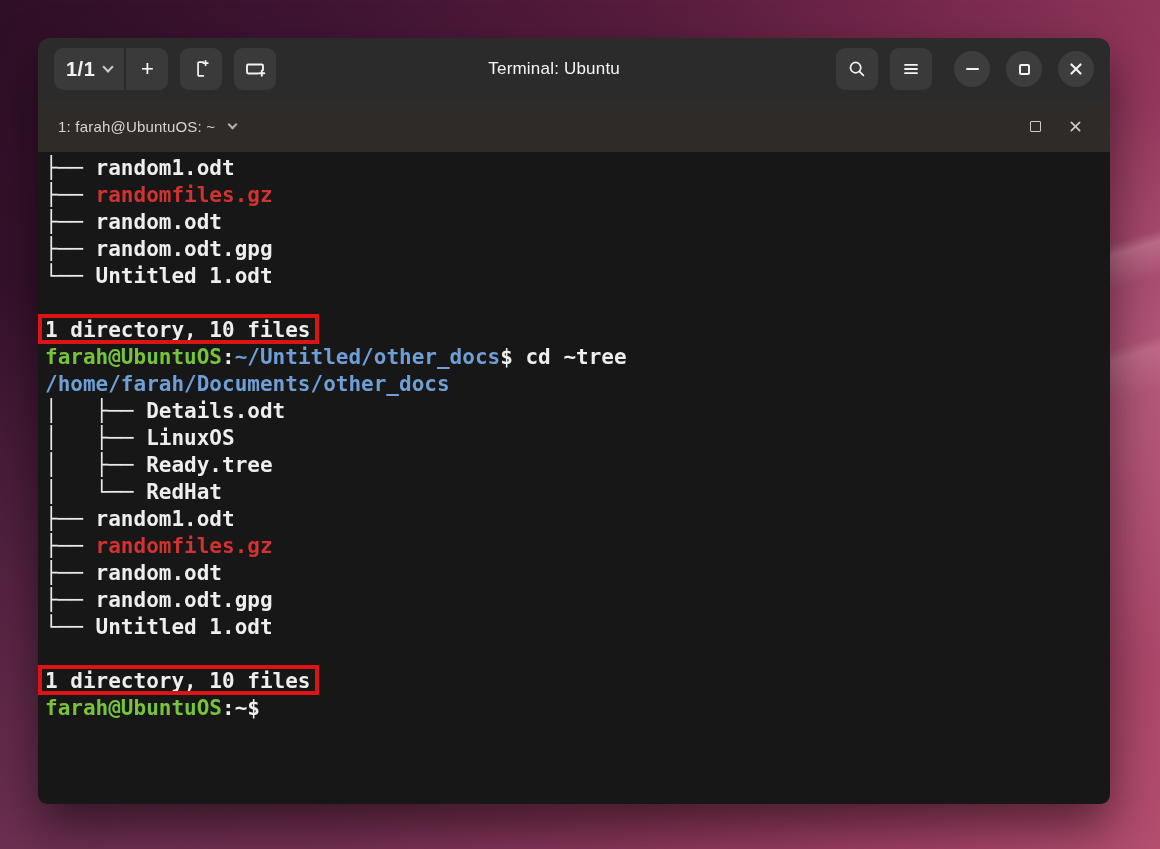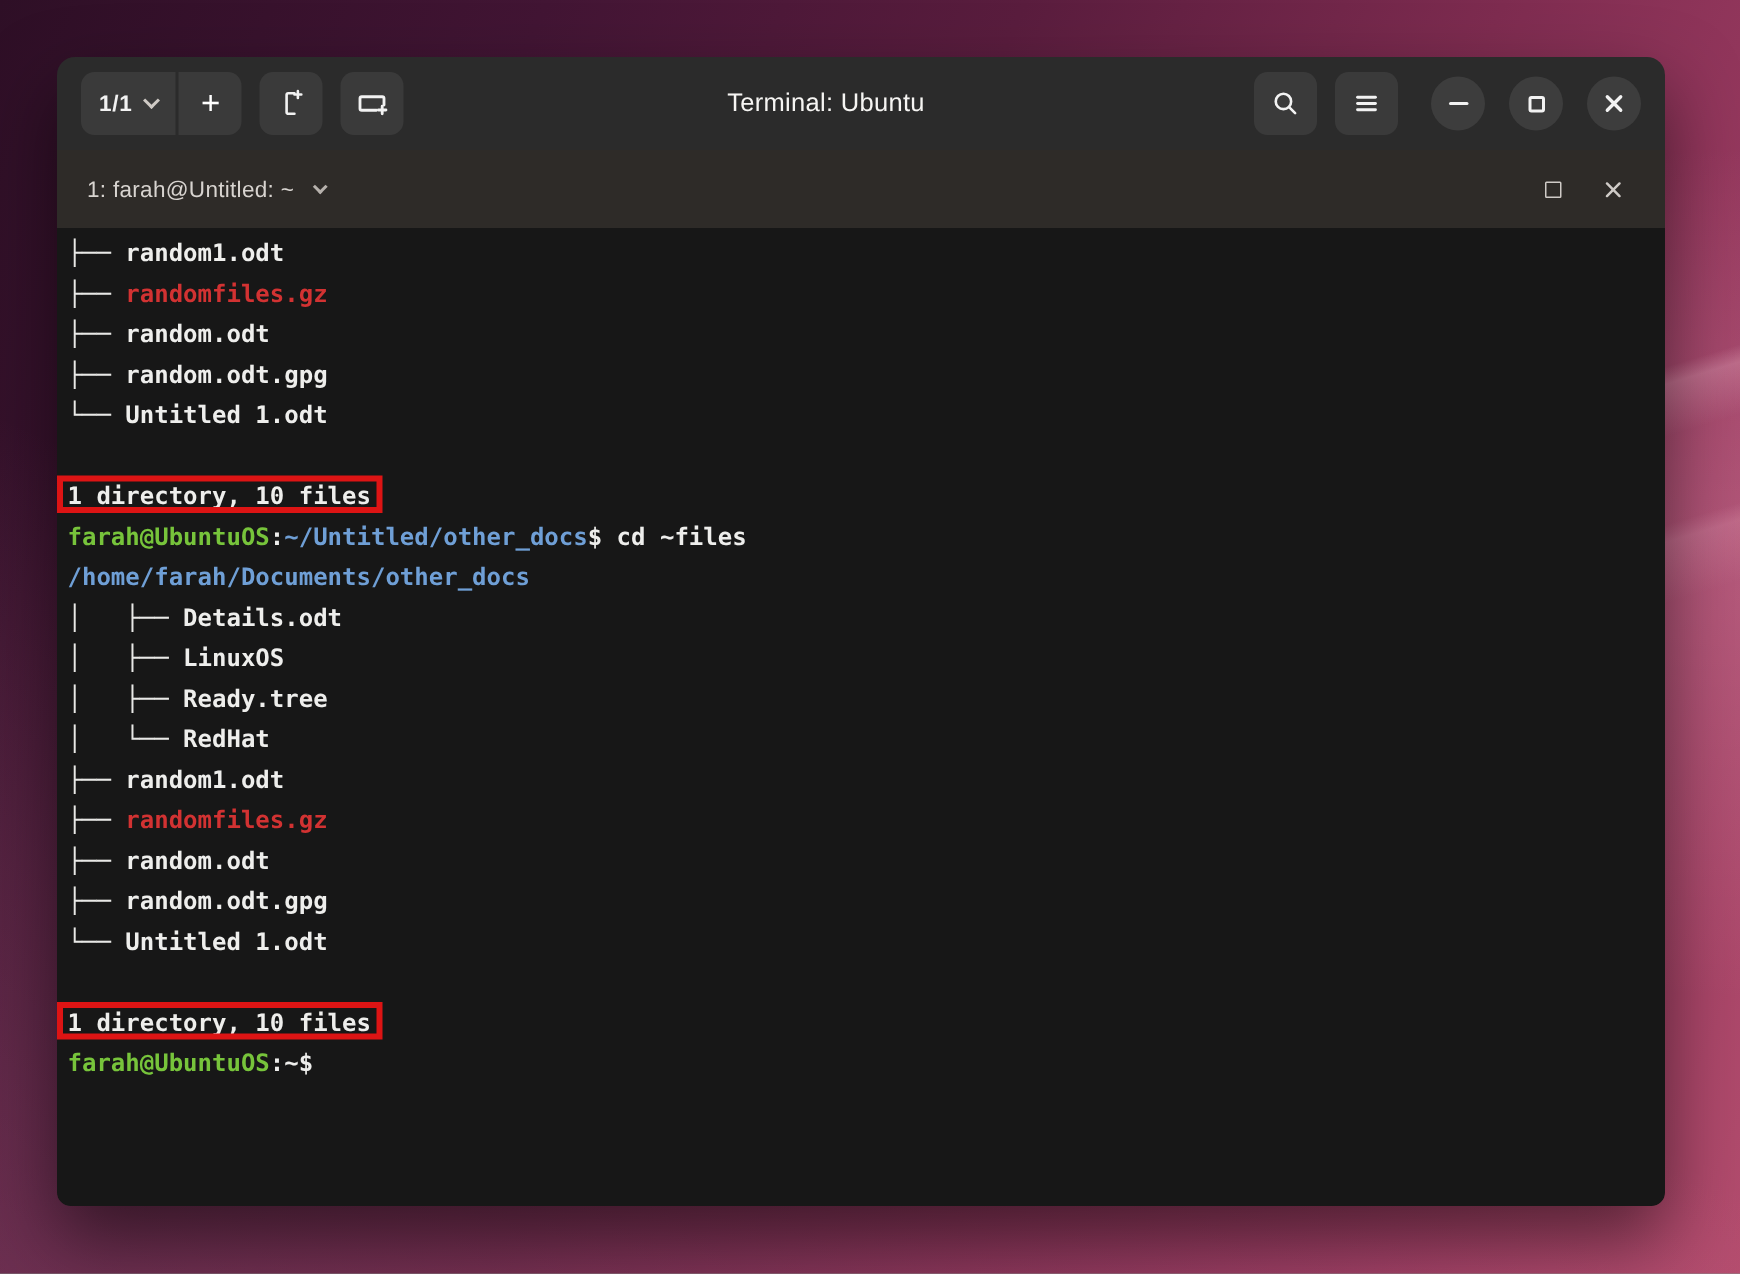--- a/index.html
+++ b/index.html
@@ -28,42 +28,42 @@
     box-shadow:0 22px 48px rgba(0,0,0,.5);
   }
   
   .titlebar{height:62px;background:#2b2b2b;display:flex;align-items:center;
     padding:0 16px;gap:12px;flex:0 0 auto}
   .btn{background:#3a3a3a;border-radius:9px;height:42px;display:flex;
     align-items:center;justify-content:center;cursor:default;color:#fff}
   .pill{display:flex;gap:2px}
   .pill .btn:first-child{border-radius:9px 0 0 9px;padding:0 12px;gap:9px}
   .pill .btn:last-child{border-radius:0 9px 9px 0;width:42px;font-size:22px;font-weight:400}
-  .tabcount{font-size:15px;font-weight:700;color:#f2f2f2;letter-spacing:.5px}
+  .tabcount{font-size:20px;font-weight:700;color:#f2f2f2;letter-spacing:.5px}
   .chev{width:8px;height:8px;border-right:2px solid #cfcac5;border-bottom:2px solid #cfcac5;
     transform:rotate(45deg);margin-top:-4px}
   .iconbtn{width:42px}
   .title{flex:1;text-align:center;font-size:17px;font-weight:400;color:#f6f5f3;
     letter-spacing:.2px;padding-right:4px}
   .circle{width:36px;height:36px;border-radius:50%;background:#3d3d3d;display:flex;
     align-items:center;justify-content:center}
   .winctl{display:flex;gap:16px;align-items:center;margin-left:10px}
   .glyph-min{width:13px;height:2px;background:#f2f2f2;border-radius:1px}
   .glyph-max{width:11px;height:11px;border:2px solid #f2f2f2;border-radius:2px}
   
   .tabbar{height:52px;background:#2e2b28;display:flex;align-items:center;
     padding:0 20px;gap:10px;flex:0 0 auto}
   .tablabel{font-size:15px;color:#d8d4d0;letter-spacing:.2px}
   .tabbar .chev{border-color:#b6b1ac;width:7px;height:7px;margin-left:4px}
   .tabbar .spacer{flex:1}
   .pane-ico{display:flex;align-items:center;justify-content:center;width:30px;height:30px}
   .glyph-max-sm{width:11px;height:11px;border:1.5px solid #cfcbc7;border-radius:1px}
   
   .terminal{flex:1;background:#171717;padding:3px 0 0 7px;overflow:hidden;
-    font-family:"DejaVu Sans Mono",monospace;font-size:16px;line-height:27px;font-weight:700}
+    font-family:"DejaVu Sans Mono",monospace;font-size:21px;line-height:27px;font-weight:700}
   .term-line{height:27px;white-space:pre}
   .c-white{color:var(--white)} .c-green{color:var(--green)} .c-blue{color:var(--blue)}
   .c-red{color:var(--red)} .c-tree{color:var(--tree)}
   .red-box{position:relative}
   .red-box::before{content:'';position:absolute;left:-7px;right:-8px;top:-4px;bottom:-2px;
     border:4px solid var(--annot);pointer-events:none}
   .annot-arrow{position:absolute;top:50%;left:calc(100% + 40px);width:90px;height:5px;
     background:var(--annot);transform:translateY(-50%)}
   .annot-arrow::before{content:'';position:absolute;left:-16px;top:50%;
     transform:translateY(-50%);width:0;height:0;
@@ -135,21 +135,21 @@
           <svg width="14" height="14" viewBox="0 0 14 14" stroke="#f2f2f2" stroke-width="2.2" stroke-linecap="round">
             <line x1="2.5" y1="2.5" x2="11.5" y2="11.5"></line>
               <line x1="11.5" y1="2.5" x2="2.5" y2="11.5"></line>
           </svg>
         </span>
       </div>
     </div>
   </div>
 
   <div class="tabbar">
-    <span class="tablabel">1: farah@Untitled: ~</span>
+    <span class="tablabel">1: farah@UbuntuOS: ~</span>
     <span class="chev"></span>
     <span class="spacer"></span>
     <span class="pane-ico">
       <span class="glyph-max-sm"></span>
     </span>
     <span class="pane-ico">
       <span>
         <svg width="13" height="13" viewBox="0 0 14 14" stroke="#cfcbc7" stroke-width="1.8" stroke-linecap="round">
           <line x1="2.5" y1="2.5" x2="11.5" y2="11.5"></line>
             <line x1="11.5" y1="2.5" x2="2.5" y2="11.5"></line>
@@ -159,21 +159,21 @@
   </div>
 
   <div class="terminal">
       <div class="term-line"><span class="c-tree">├── </span><span class="c-white">random1.odt</span></div>
       <div class="term-line"><span class="c-tree">├── </span><span class="c-red">randomfiles.gz</span></div>
       <div class="term-line"><span class="c-tree">├── </span><span class="c-white">random.odt</span></div>
       <div class="term-line"><span class="c-tree">├── </span><span class="c-white">random.odt.gpg</span></div>
       <div class="term-line"><span class="c-tree">└── </span><span class="c-white">Untitled 1.odt</span></div>
       <div class="term-line"></div>
       <div class="term-line"><span class="c-white red-box">1 directory, 10 files</span></div>
-      <div class="term-line"><span class="c-green">farah@UbuntuOS</span><span class="c-white">:</span><span class="c-blue">~/Untitled/other_docs</span><span class="c-white">$ cd ~files</span></div>
+      <div class="term-line"><span class="c-green">farah@UbuntuOS</span><span class="c-white">:</span><span class="c-blue">~/Untitled/other_docs</span><span class="c-white">$ cd ~tree</span></div>
       <div class="term-line"><span class="c-blue">/home/farah/Documents/other_docs</span></div>
       <div class="term-line"><span class="c-tree">│   ├── </span><span class="c-white">Details.odt</span></div>
       <div class="term-line"><span class="c-tree">│   ├── </span><span class="c-white">LinuxOS</span></div>
       <div class="term-line"><span class="c-tree">│   ├── </span><span class="c-white">Ready.tree</span></div>
       <div class="term-line"><span class="c-tree">│   └── </span><span class="c-white">RedHat</span></div>
       <div class="term-line"><span class="c-tree">├── </span><span class="c-white">random1.odt</span></div>
       <div class="term-line"><span class="c-tree">├── </span><span class="c-red">randomfiles.gz</span></div>
       <div class="term-line"><span class="c-tree">├── </span><span class="c-white">random.odt</span></div>
       <div class="term-line"><span class="c-tree">├── </span><span class="c-white">random.odt.gpg</span></div>
       <div class="term-line"><span class="c-tree">└── </span><span class="c-white">Untitled 1.odt</span></div>

